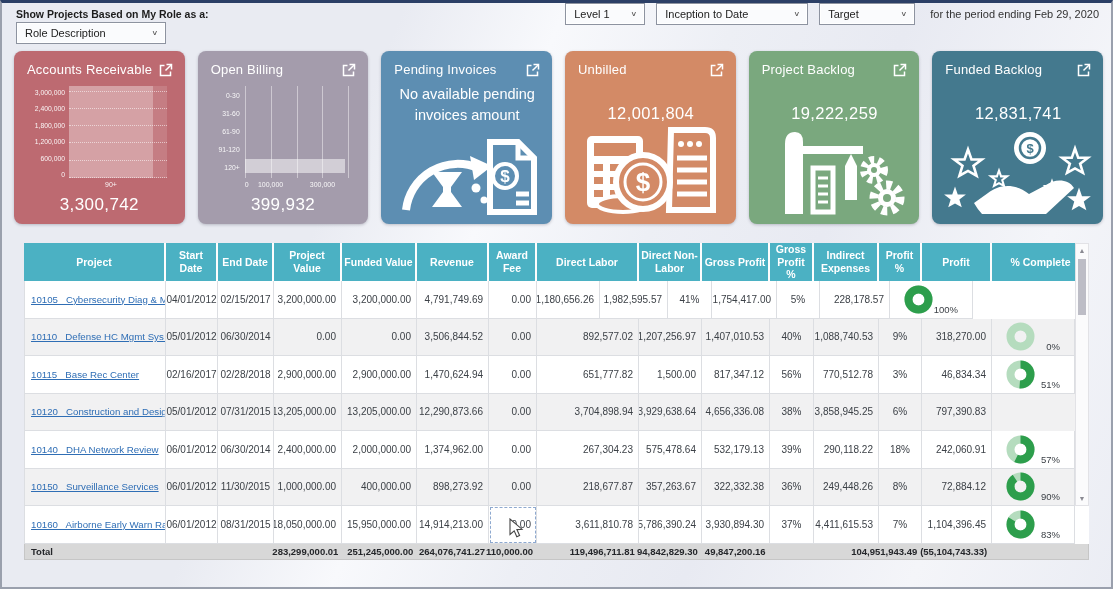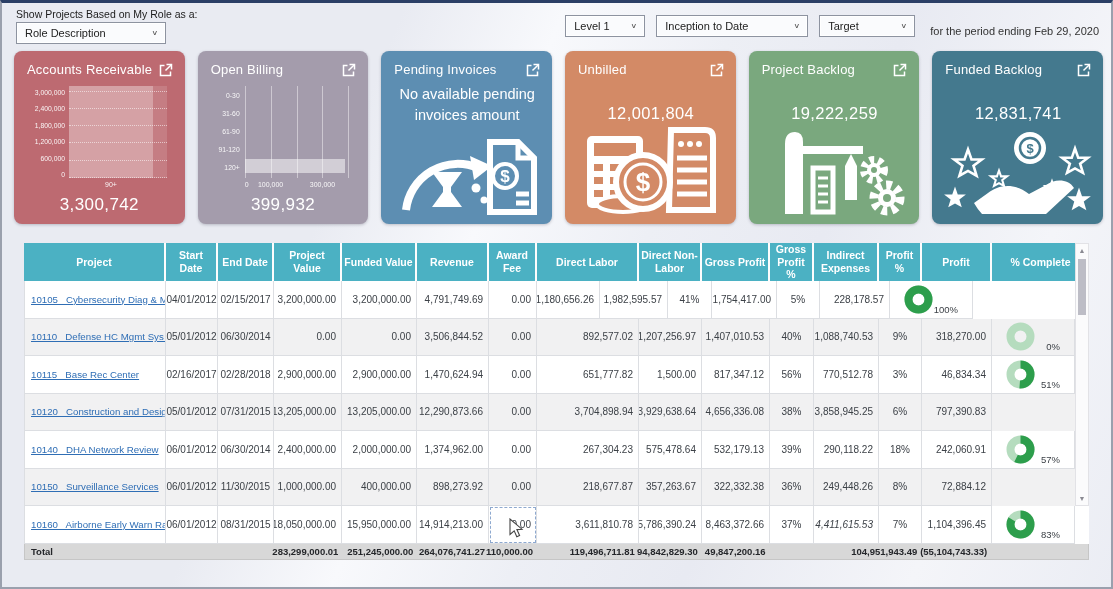--- a/index.html
+++ b/index.html
@@ -1,27 +1,27 @@
 <!DOCTYPE html>
 <html><head>
 <meta charset="utf-8">
 <style>
   html,body{margin:0;padding:0;}
   body{width:1113px;height:589px;overflow:hidden;font-family:"Liberation Sans",sans-serif;background:#dfe2ea;}
   .frame{position:relative;width:1113px;height:589px;box-sizing:border-box;
     border-top:3px solid #2b3f66;border-left:2px solid #9aa0ad;border-right:2px solid #9aa0ad;border-bottom:2px solid #9aa0ad;
     background:linear-gradient(112deg,#e9ebf2 0%,#e9ebf2 30%,#f8f9fc 42%,#edeff5 55%,#e8eaf2 68%,#f4f5f9 85%,#ebedf4 100%);}
   
-  .role-label{position:absolute;left:14px;top:5px;font-size:10.5px;color:#1c1c1c;}
+  .role-label{position:absolute;left:14px;top:5px;font-size:10.5px;color:#1c1c1c;font-weight:bold;}
   .select{box-sizing:border-box;display:flex;align-items:center;justify-content:space-between;
     height:22px;border:1px solid #8d93a0;background:#fafbfd;font-size:11px;color:#222;
     padding:0 7px 0 8px;box-shadow:inset 0 0 0 1px #ffffff;cursor:default;}
   .chev{font-size:9px;color:#555;transform:scaleY(.75);margin-left:8px;}
   .role-select{position:absolute;left:14px;top:19px;width:150px;}
-  .topbar-right{position:absolute;right:12px;top:12px;display:flex;align-items:flex-end;gap:11px;}
+  .topbar-right{position:absolute;right:12px;top:0;display:flex;align-items:center;gap:11px;}
   .sel-level{width:80px;} .sel-period{width:152px;} .sel-target{width:96px;}
   .period-text{font-size:11px;color:#333;margin-left:4px;}
   
   .cards{position:absolute;left:12px;top:48px;width:1089px;display:flex;gap:13px;}
   .card{position:relative;flex:1;height:173px;border-radius:8px;background:var(--c);color:#fff;
     box-shadow:0 1px 3px rgba(40,40,60,.25);box-sizing:border-box;padding:11px 12px 8px 13px;}
   .card-title{font-size:13px;letter-spacing:.2px;}
   .card-export{position:absolute;top:11px;right:11px;width:16px;height:16px;cursor:pointer;}
   .card-value{position:absolute;bottom:9px;left:0;right:0;text-align:center;font-size:17px;letter-spacing:.4px;}
   .big-val{margin-top:27px;text-align:center;font-size:16.5px;letter-spacing:.4px;}
@@ -428,36 +428,43 @@
           <div class="td num" style="width: 75px;">400,000.00</div>
           <div class="td num" style="width: 72px;">898,273.92</div>
           <div class="td num" style="width: 48px;">0.00</div>
           <div class="td num" style="width: 102px;">218,677.87</div>
           <div class="td num" style="width: 63px;">357,263.67</div>
           <div class="td num" style="width: 68px;">322,332.38</div>
           <div class="td pct" style="width: 44px;">36%</div>
           <div class="td num" style="width: 65px;">249,448.26</div>
           <div class="td pct" style="width: 43px;">8%</div>
           <div class="td num" style="width: 70px;">72,884.12</div>
+          <div class="td donut" style="width: 83px;">
+            <svg width="29" height="29" viewBox="0 0 29 29">
+              <circle cx="14.5" cy="14.5" r="10" fill="none" stroke="#b5dcbe" stroke-width="8"></circle>
+              <circle cx="14.5" cy="14.5" r="10" fill="none" stroke="#2d9e4c" stroke-width="8" stroke-dasharray="56.548667764616276 62.83185307179586" transform="rotate(-90 14.5 14.5)"></circle>
+            </svg>
+            <span class="dlabel">90%</span>
+          </div>
         </div>
         <div class="tr">
           <div class="td project" style="width: 142px;">
             <a class="plink" href="#">10160&nbsp;&nbsp; Airborne Early Warn Radar</a>
           </div>
           <div class="td center" style="width: 52px;">06/01/2012</div>
           <div class="td center" style="width: 56px;">08/31/2015</div>
           <div class="td num" style="width: 68px;">18,050,000.00</div>
           <div class="td num" style="width: 75px;">15,950,000.00</div>
           <div class="td num" style="width: 72px;">14,914,213.00</div>
           <div class="td num sel" style="width: 48px;">0.00</div>
           <div class="td num" style="width: 102px;">3,611,810.78</div>
           <div class="td num" style="width: 63px;">5,786,390.24</div>
-          <div class="td num" style="width: 68px;">8,463,372.66</div>
+          <div class="td num" style="width: 68px;">3,930,894.30</div>
           <div class="td pct" style="width: 44px;">37%</div>
-          <div class="td num" style="width: 65px; font-style: italic;">4,411,615.53</div>
+          <div class="td num" style="width: 65px;">4,411,615.53</div>
           <div class="td pct" style="width: 43px;">7%</div>
           <div class="td num" style="width: 70px;">1,104,396.45</div>
           <div class="td donut" style="width: 83px;">
             <svg width="29" height="29" viewBox="0 0 29 29">
               <circle cx="14.5" cy="14.5" r="10" fill="none" stroke="#b5dcbe" stroke-width="8"></circle>
               <circle cx="14.5" cy="14.5" r="10" fill="none" stroke="#2d9e4c" stroke-width="8" stroke-dasharray="52.15043804959057 62.83185307179586" transform="rotate(-90 14.5 14.5)"></circle>
             </svg>
             <span class="dlabel">83%</span>
           </div>
         </div>

